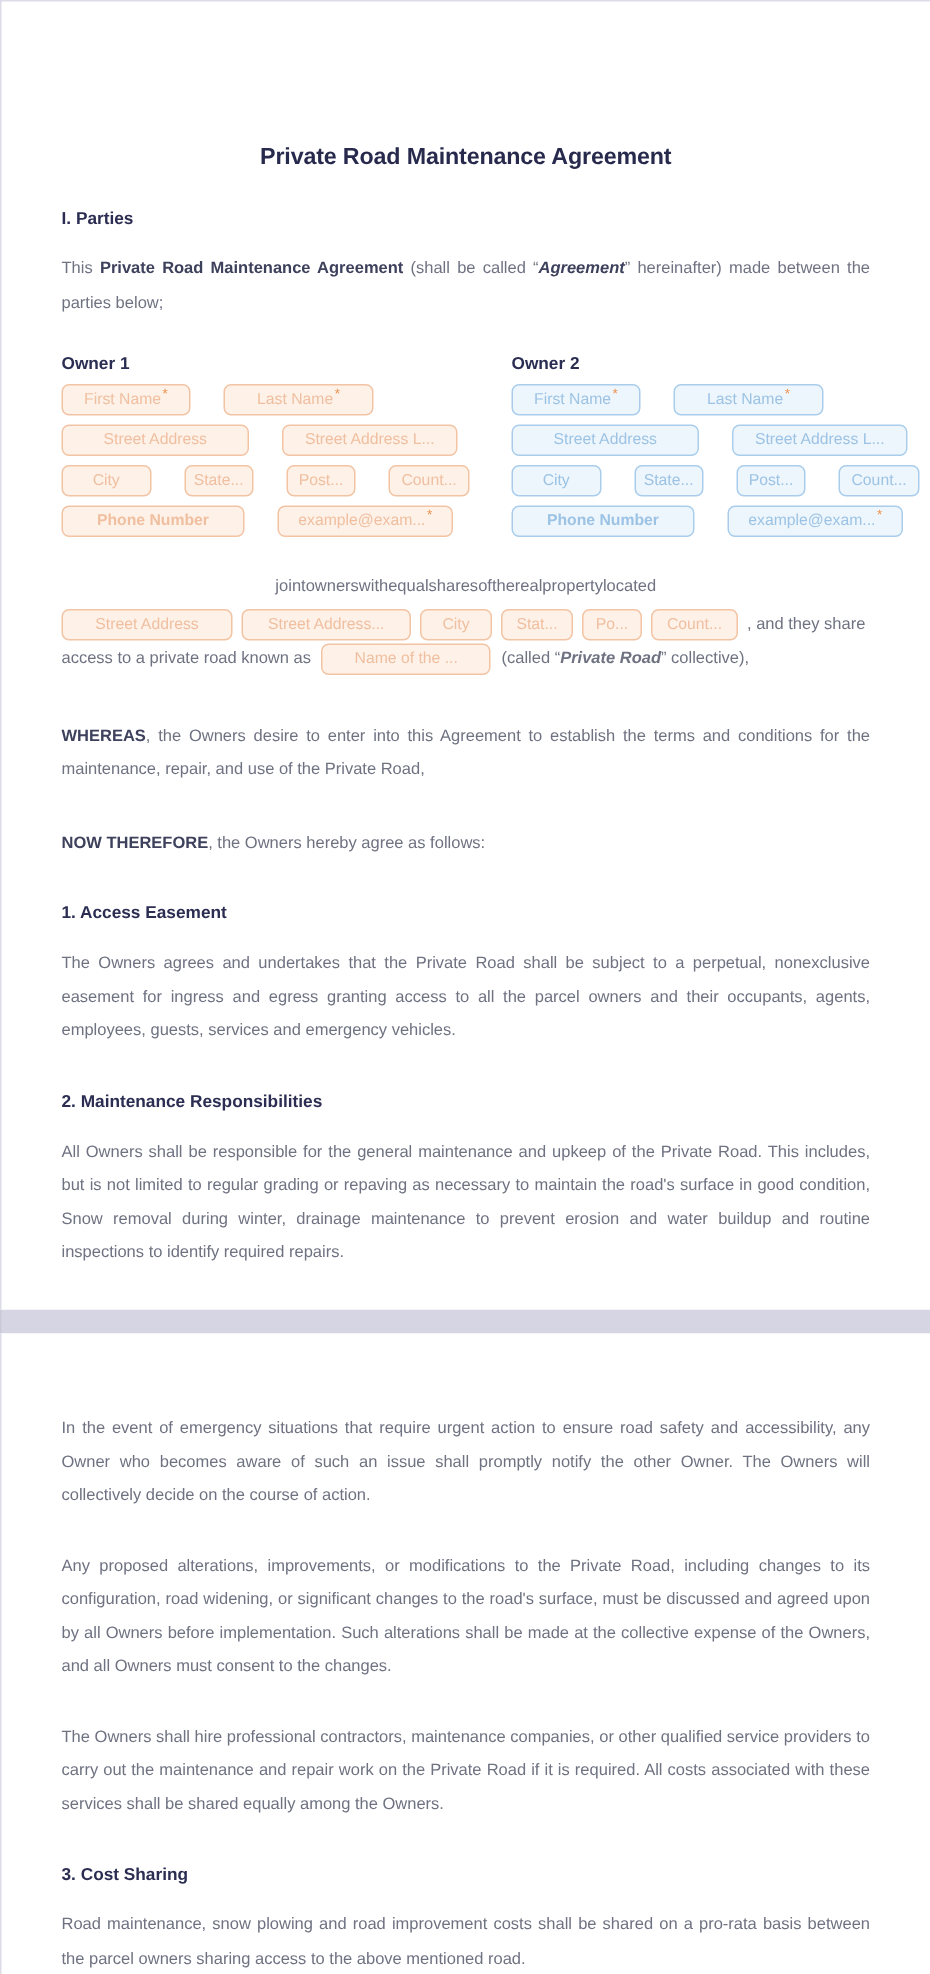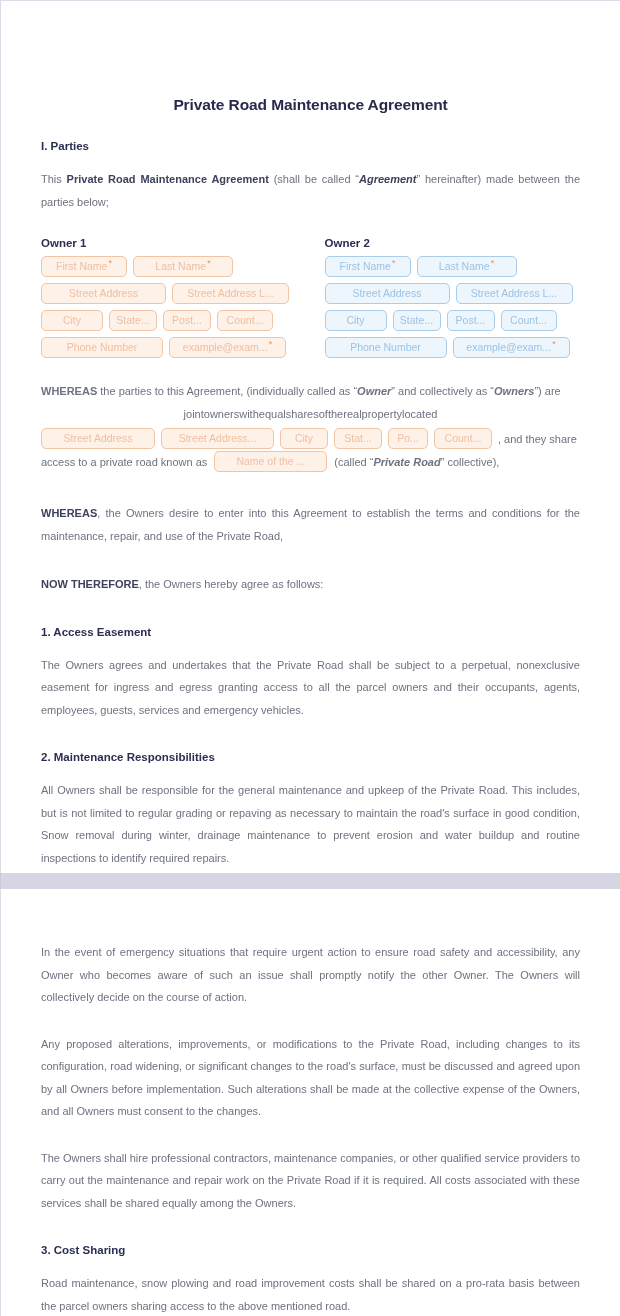--- a/index.html
+++ b/index.html
@@ -77,21 +77,21 @@
   }
   .owner-col { width: 272px; }
   .owner-label {
     font-size: 11.5px;
     font-weight: bold;
     color: #2b2e52;
     margin-bottom: 7px;
   }
   .frow {
     display: flex;
-    gap: 6px;
+    gap: 22px;
     margin-bottom: 6px;
   }
   .fld {
     position: relative;
     box-sizing: border-box;
     height: 21px;
     line-height: 19px;
     border-radius: 5px;
     border: 1px solid #f3c4a4;
     background: #fdf1e8;
@@ -115,21 +115,21 @@
     margin-left: 1px;
   }
   .w-name1 { width: 86px; }
   .w-name2 { width: 100px; }
   .w-street { width: 125px; }
   .w-street2 { width: 117px; }
   .w-city { width: 62px; }
   .w-state { width: 48px; }
   .w-post { width: 48px; }
   .w-count { width: 56px; }
-  .w-phone { width: 122px; }
+  .w-phone { width: 122px; font-weight: bold; }
   .w-email { width: 117px; }
 
   
   .whereas-wrap { margin-top: 16px; }
   .jline {
     font-size: 11px;
     color: #6e7281;
     line-height: 22.5px;
     display: flex;
     justify-content: center;
@@ -222,23 +222,20 @@
         </div>
         <div class="frow">
           <div class="fld blue w-phone">Phone Number</div>
           <div class="fld blue w-email"><span>example@exam...</span><span class="req">*</span></div>
         </div>
       </div>
 
     </div>
 
     <div class="whereas-wrap">
-      <div class="jline nojust">
-        <span><b>WHEREAS</b><span> the parties to this Agreement, (individually called as “</span><b><i>Owner</i></b><span>” and collectively as “</span><b><i>Owners</i></b><span>”)  are</span></span>
-      </div>
       <div class="jline">
         <span>joint</span>
         <span>owners</span>
         <span>with</span>
         <span>equal</span>
         <span>shares</span>
         <span>of</span>
         <span>the</span>
         <span>real</span>
         <span>property</span>

